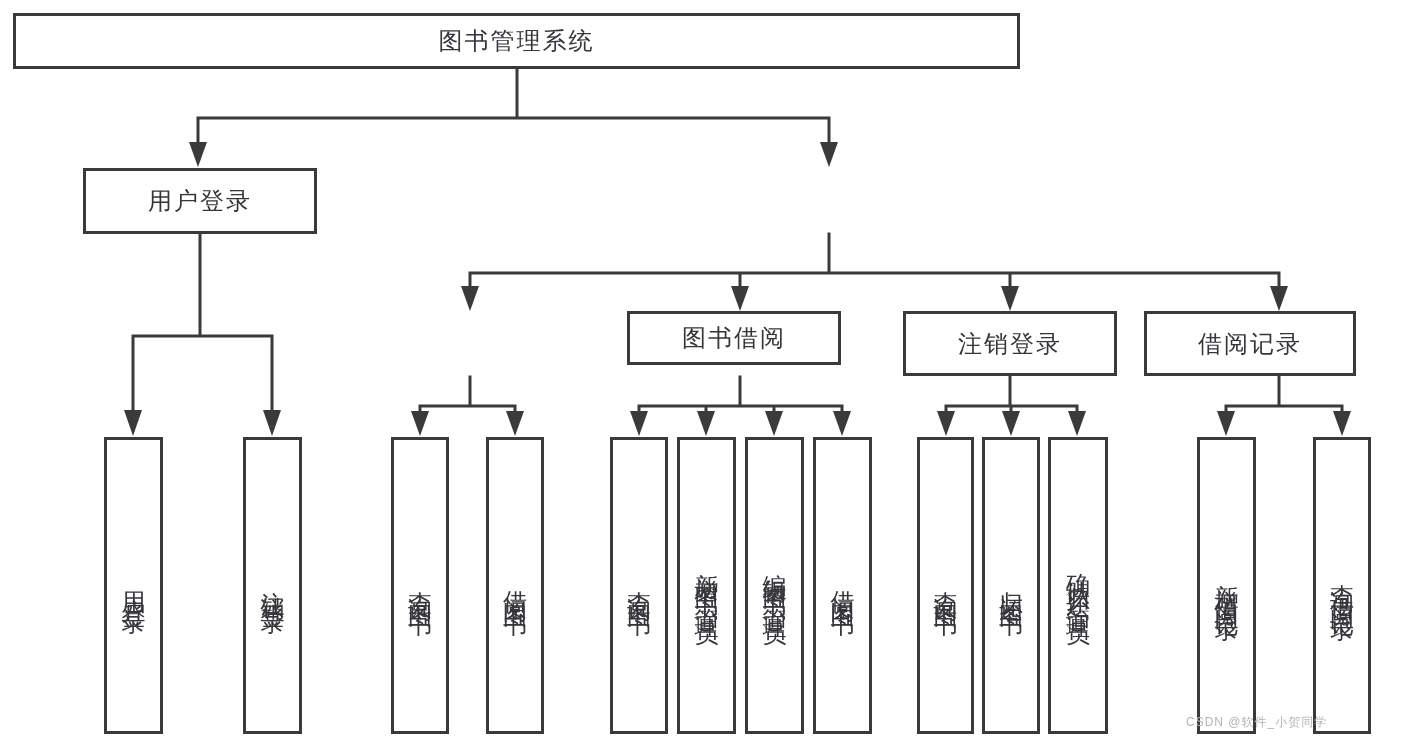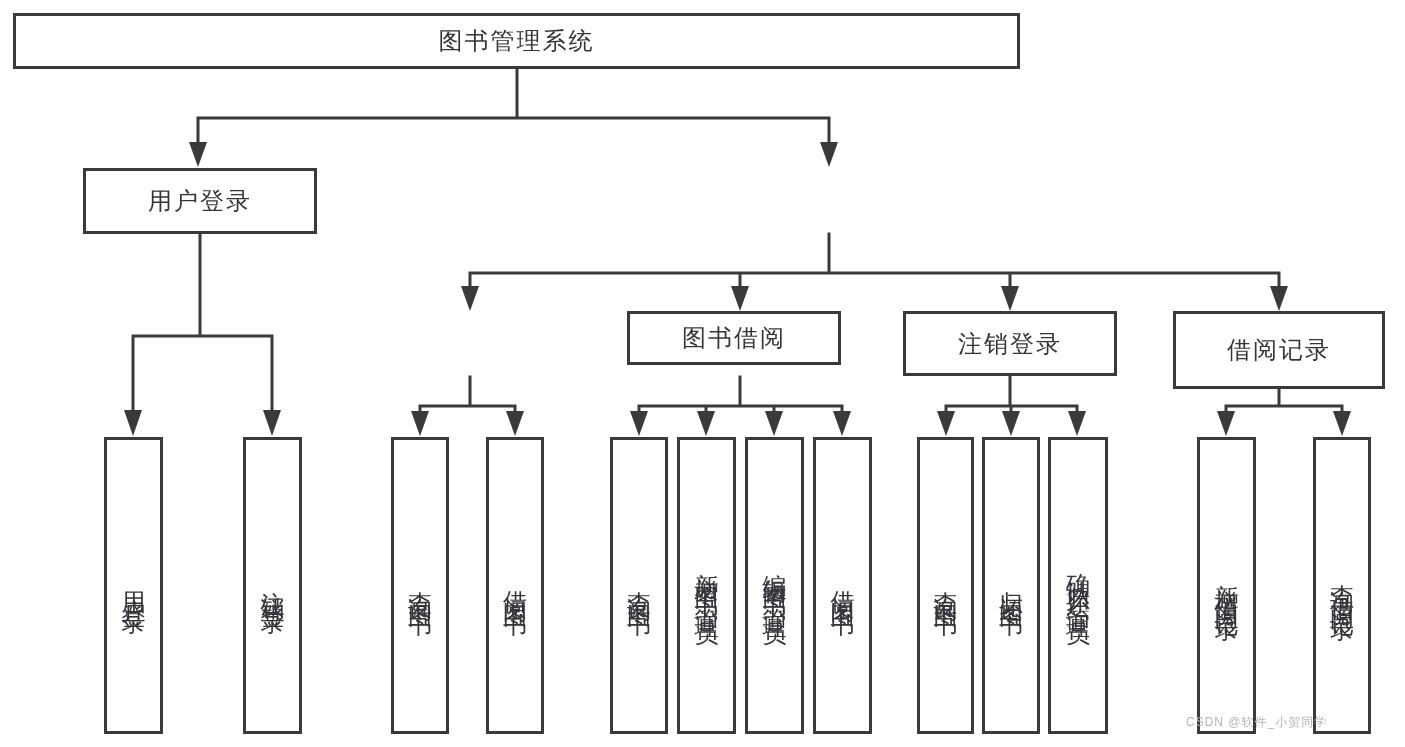--- a/index.html
+++ b/index.html
@@ -92,21 +92,21 @@
       <polygon points="1333,411 1351,411 1342,436"></polygon>
     </g>
   </svg>
 
   <div class="node" style="left:13px;top:13px;width:1007px;height:56px">图书管理系统</div>
 
   <div class="node" style="left:83px;top:168px;width:234px;height:66px">用户登录</div>
 
   <div class="node" style="left:627px;top:311px;width:214px;height:54px">图书借阅</div>
   <div class="node" style="left:903px;top:311px;width:214px;height:65px">注销登录</div>
-  <div class="node" style="left:1173px;top:311px;width:212px;height:78px">借阅记录</div>
+  <div class="node" style="left:1144px;top:311px;width:212px;height:65px">借阅记录</div>
 
   <div class="node leaf" style="left:104px;top:437px;width:59px;height:297px">用户登录</div>
   <div class="node leaf" style="left:243px;top:437px;width:59px;height:297px">注销登录</div>
 
   <div class="node leaf" style="left:391px;top:437px;width:58px;height:297px">查询图书</div>
   <div class="node leaf" style="left:486px;top:437px;width:58px;height:297px">借阅图书</div>
 
   <div class="node leaf" style="left:610px;top:437px;width:58px;height:297px">查询图书</div>
   <div class="node leaf" style="left:677px;top:437px;width:59px;height:297px">新增图书（管理员）</div>
   <div class="node leaf" style="left:745px;top:437px;width:59px;height:297px">编辑图书（管理员）</div>

